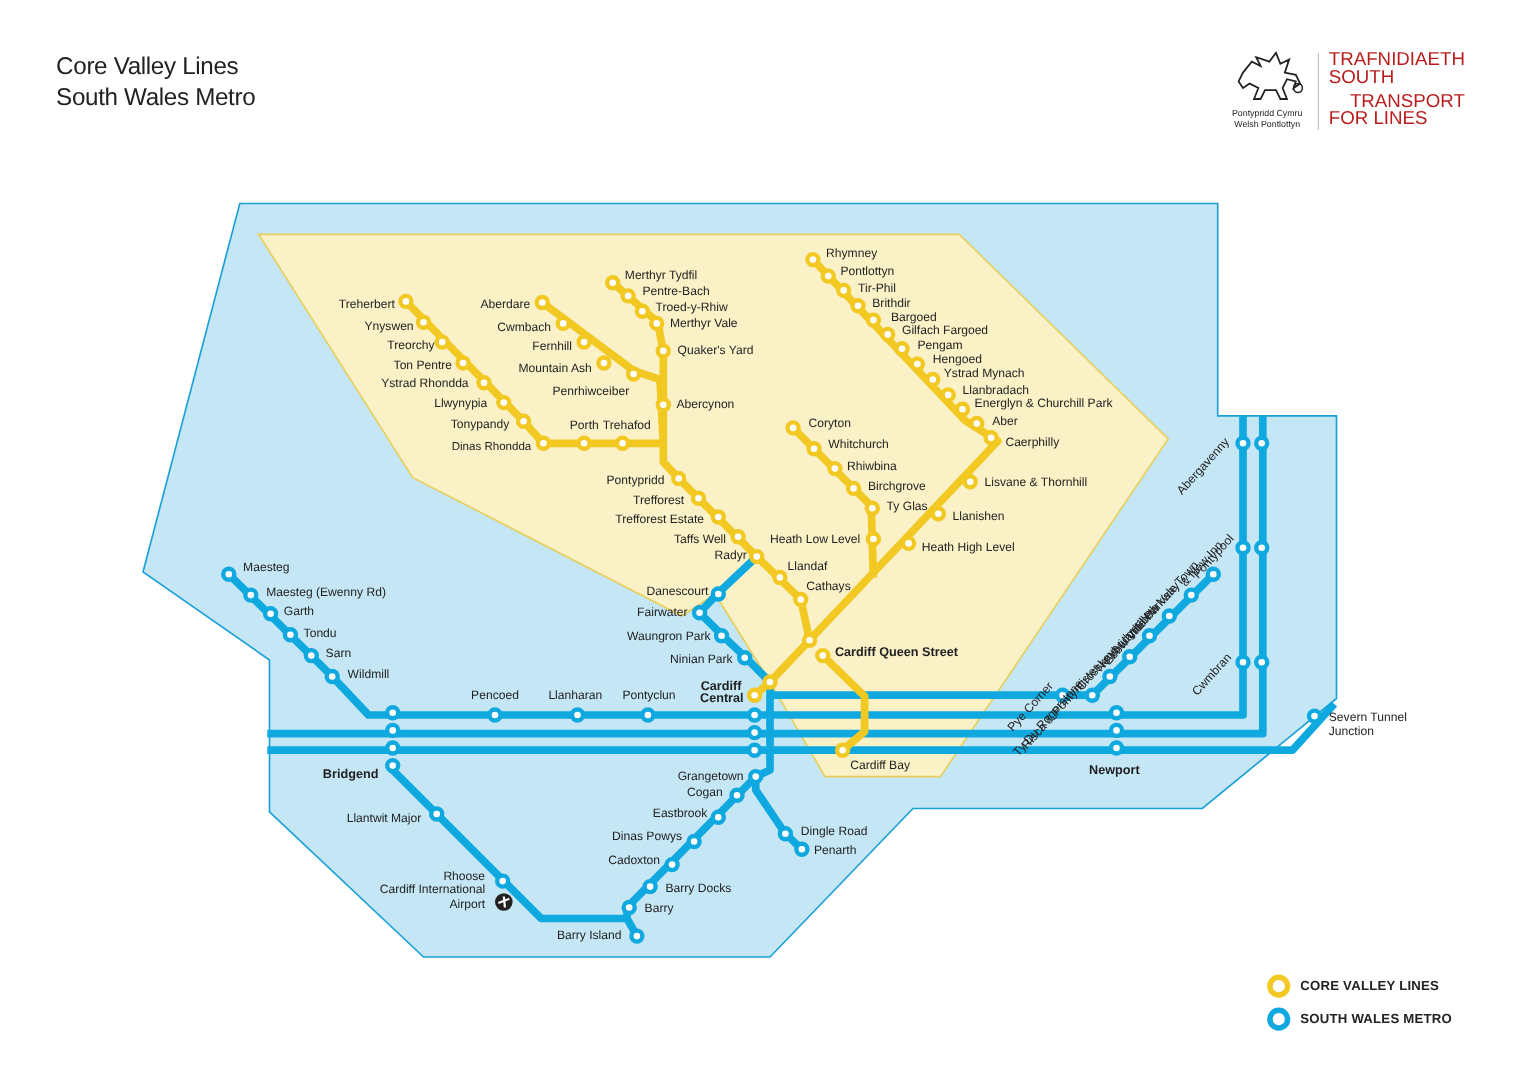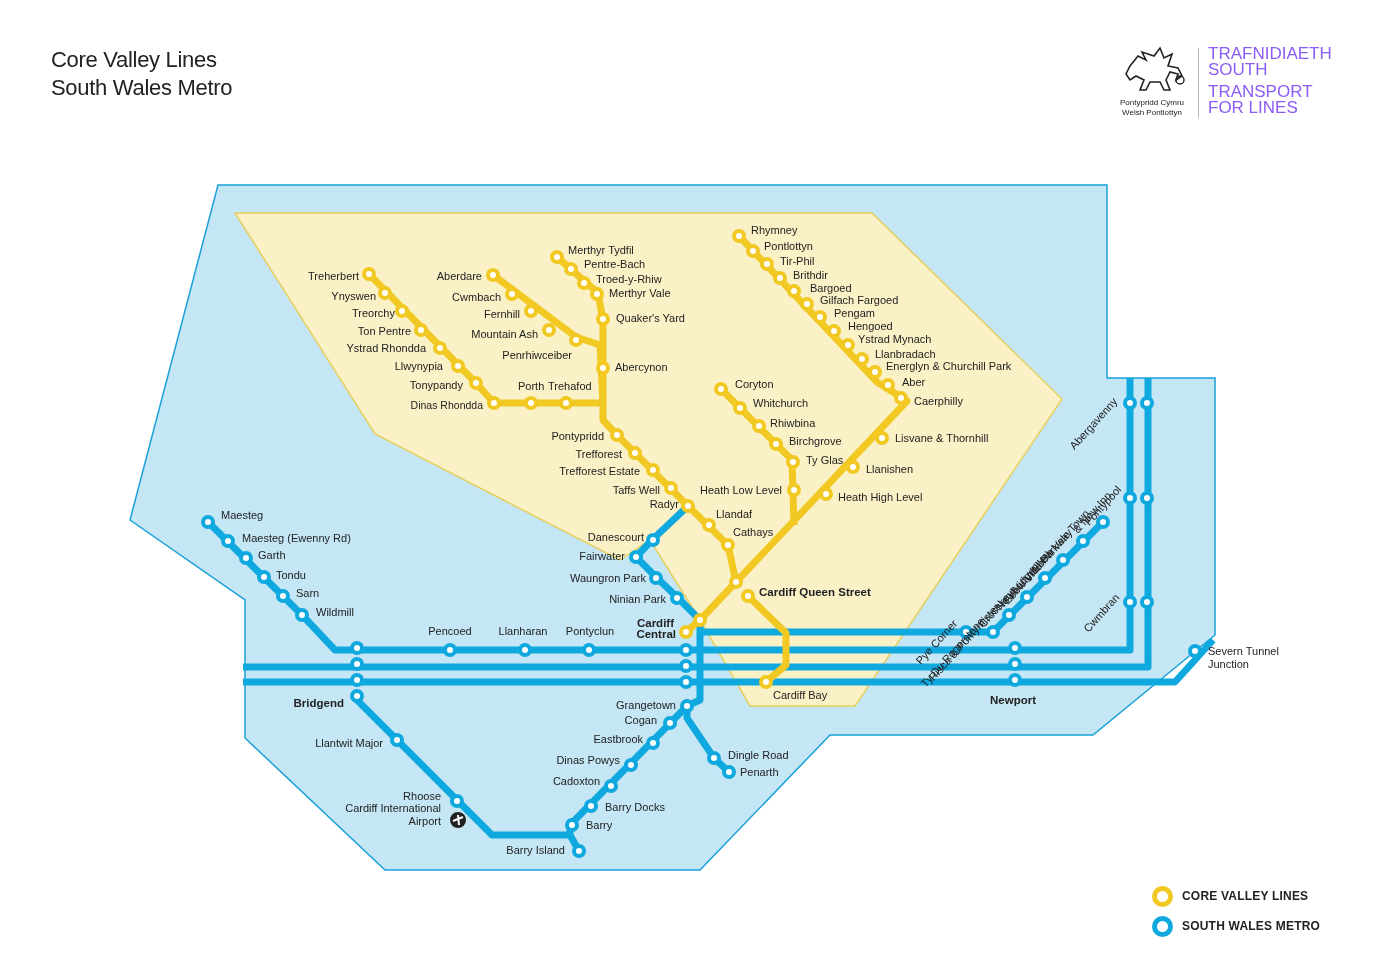--- a/index.html
+++ b/index.html
@@ -2,23 +2,23 @@
 <html><head>
 <meta charset="utf-8">
 <style>
   html, body { margin:0; padding:0; background:#ffffff; }
   body { width:1378px; height:977px; position:relative; overflow:hidden; font-family:"Liberation Sans", sans-serif; }
   .title { position:absolute; left:51px; top:46px; font-size:22px; line-height:28px; color:#222; letter-spacing:-0.3px; }
   .logo { position:absolute; left:1112px; top:44px; width:240px; height:80px; }
   .logo .dragon { position:absolute; left:8px; top:2px; width:70px; height:50px; }
   .logo .gov { position:absolute; left:0; top:54px; font-size:8px; line-height:10px; color:#222; width:80px; text-align:center; }
   .logo .sep { position:absolute; left:86px; top:4px; width:1px; height:70px; background:#bbb; }
-  .logo .brand { position:absolute; left:96px; top:2px; font-size:17px; line-height:16px; color:#8b5cf6; }
+  .logo .brand { position:absolute; left:96px; top:2px; font-size:17px; line-height:16px; color:#b91c1c; }
   .logo .brand div + div { margin-top:0; }
-  .logo .brand .gap { margin-top:6px; }
+  .logo .brand .gap { margin-top:6px;text-align:right; }
   svg.map { position:absolute; left:0; top:0; }
   svg text { font-family:"Liberation Sans", sans-serif; font-size:11px; fill:#222; }
   svg text.bold { font-weight:bold; font-size:11.5px; }
   .legend { position:absolute; left:1152px; top:886px; }
   .legend-item { display:flex; align-items:center; height:20px; margin-bottom:10px; }
   .legend-dot { width:11px; height:11px; border-radius:50%; border:5px solid; background:#fff; margin-right:9px; }
   .legend-label { font-size:12px; font-weight:bold; color:#222; letter-spacing:0.2px; }
 </style>
 </head>
 <body>

